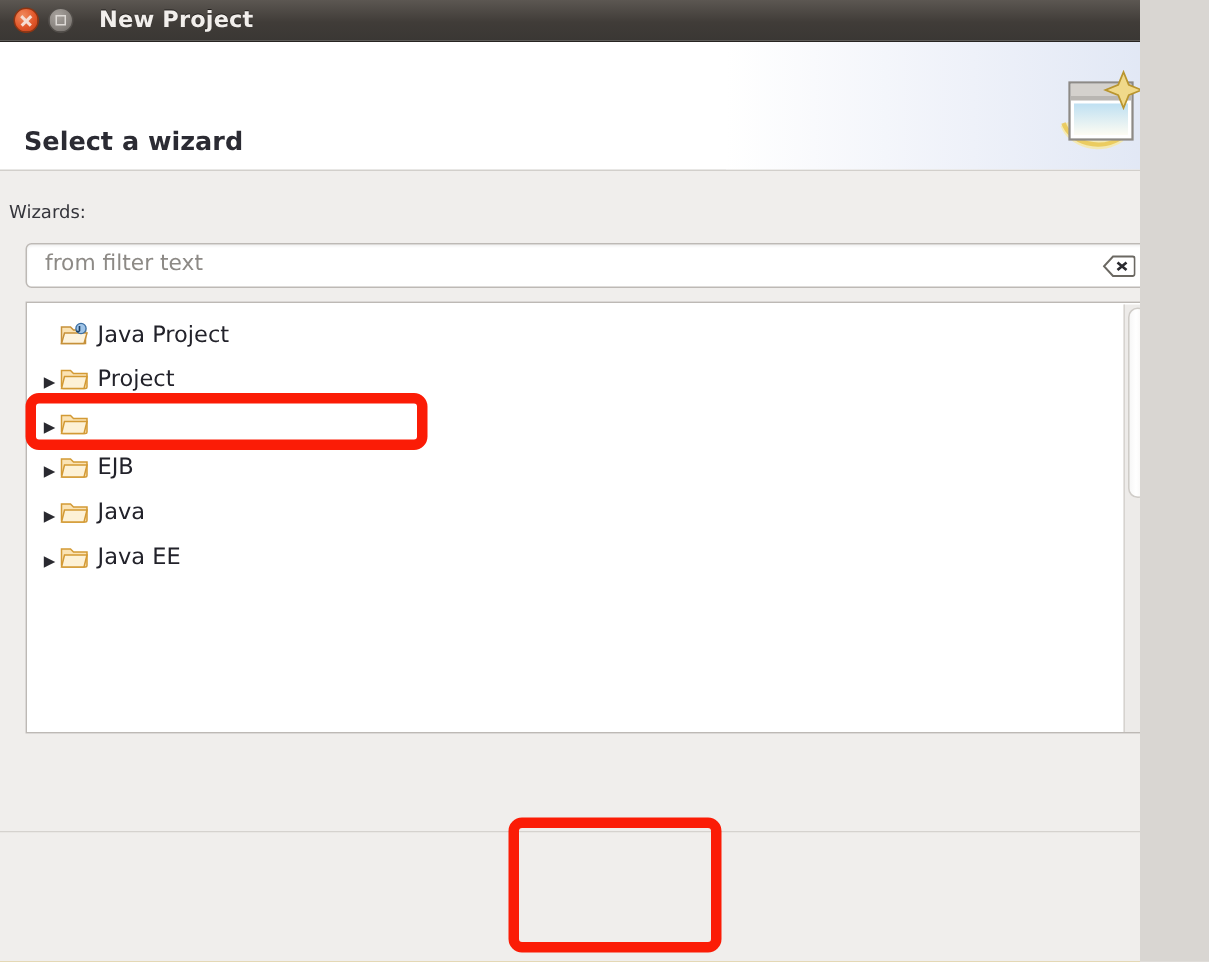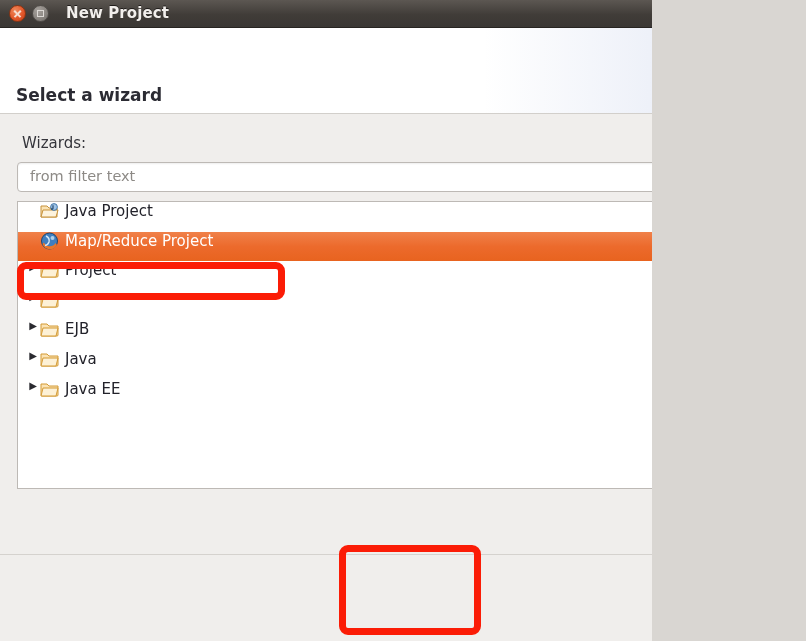--- a/index.html
+++ b/index.html
@@ -3,21 +3,21 @@
 <meta charset="utf-8">
 <style>
   html, body {
     margin: 0;
     padding: 0;
     background: #d9d6d2;
     font-family: "DejaVu Sans", sans-serif;
   }
   #screen {
     position: relative;
-    width: 652px;
+    width: 760px;
     height: 641px;
     overflow: hidden;
     background: #eab308;
   }
 
   
   .bg-window {
     position: absolute;
     top: 0;
     left: 785px;
@@ -157,23 +157,23 @@
   }
 
   
   .body-area {
     position: relative;
     height: 442px;
     background: #f0eeec;
   }
   .wizards-label {
     position: absolute;
-    left: 22px;
+    left: 6px;
     top: 20px;
-    font-size: 15px;
+    font-size: 12px;
     color: #35353b;
   }
   .filter-box {
     position: absolute;
     left: 17px;
     top: 48px;
     width: 751px;
     height: 30px;
     background: #ffffff;
     border: 1px solid #bdb9b5;
@@ -212,21 +212,21 @@
     left: 0;
     top: 0;
     right: 18px;
     top: 0;
     height: 286px;
   }
   .tree-row {
     position: relative;
     height: 29.6px;
     display: flex;
-    align-items: flex-start;
+    align-items: flex-end;
     padding-left: 8px;
     font-size: 15px;
     color: #22222a;
     box-sizing: border-box;
   }
   .tree-row.selected {
     background: linear-gradient(to bottom, #f0814a 0%, #ec6a2c 50%, #e8631f 100%);
     color: #ffffff;
   }
   .arrow {
@@ -360,30 +360,20 @@
             <div class="tree-row">
               <span class="arrow blank">▶</span>
               <span class="row-icon"><svg width="20" height="18" viewBox="0 0 20 18">
         <path d="M1 4 h6 l2 2 h8 v9 H1 z" fill="#fbe3b4" stroke="#c6913a" stroke-width="1"></path>
         <path d="M3 8 h15 l-2 7 H1 z" fill="#fdf3dd" stroke="#c6913a" stroke-width="1"></path>
         <circle cx="14" cy="5" r="3.4" fill="#9fc4e8" stroke="#3c6fa3" stroke-width=".9"></circle>
         <path d="M13 3.3 v3.2 a1.1 1.1 0 0 1 -2 0" stroke="#1c3f63" stroke-width="1.1" fill="none"></path>
       </svg></span>
               <span class="row-label">Java Project</span>
             </div>
-            <div class="tree-row selected">
-              <span class="arrow blank">▶</span>
-              <span class="row-icon"><svg width="20" height="18" viewBox="0 0 20 18">
-        <circle cx="9.5" cy="9" r="8" fill="#3f7ebf" stroke="#20466e" stroke-width="1"></circle>
-        <path d="M2.5 12 a8 8 0 0 0 14.5 1 l-1.5 -2 a6.5 6.5 0 0 1 -11.6 -0.5 z" fill="#e8762c"></path>
-        <path d="M6 4 q4 2 3 6 q-1 3 -4 3.5" stroke="#d9e8f5" stroke-width="1.4" fill="none"></path>
-        <circle cx="12.5" cy="6" r="2" fill="#cfe3f3" opacity=".8"></circle>
-      </svg></span>
-              <span class="row-label">Map/Reduce Project</span>
-            </div>
             <div class="tree-row">
               <span class="arrow">▶</span>
               <span class="row-icon"><svg width="20" height="18" viewBox="0 0 20 18">
         <path d="M1 4 h6 l2 2 h9 v9 a1 1 0 0 1 -1 1 H2 a1 1 0 0 1 -1 -1 z" fill="#fbe3b4" stroke="#d39a35" stroke-width="1"></path>
         <path d="M3 8 h15 l-2 8 H1 z" fill="#fdf1d6" stroke="#d39a35" stroke-width="1"></path>
       </svg></span>
               <span class="row-label">Project</span>
             </div>
             <div class="tree-row">
               <span class="arrow">▶</span>

